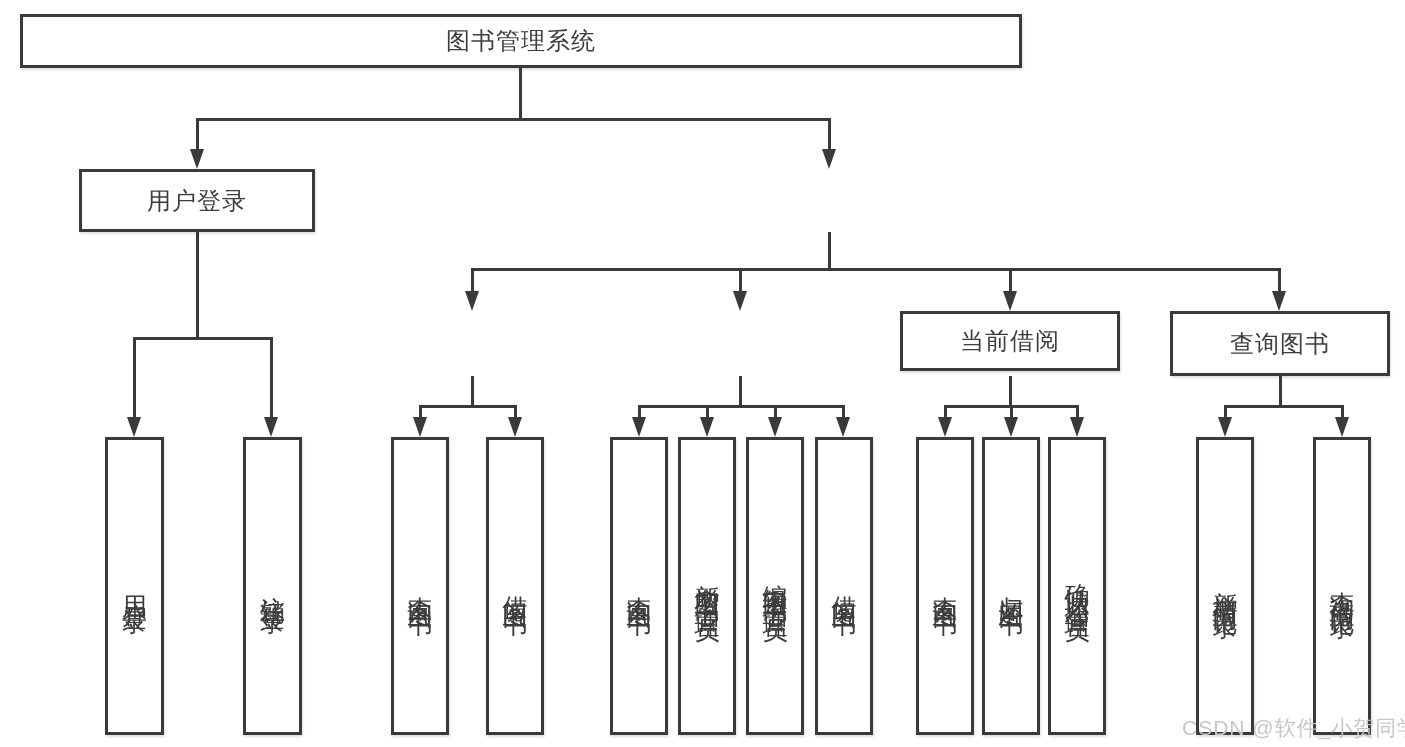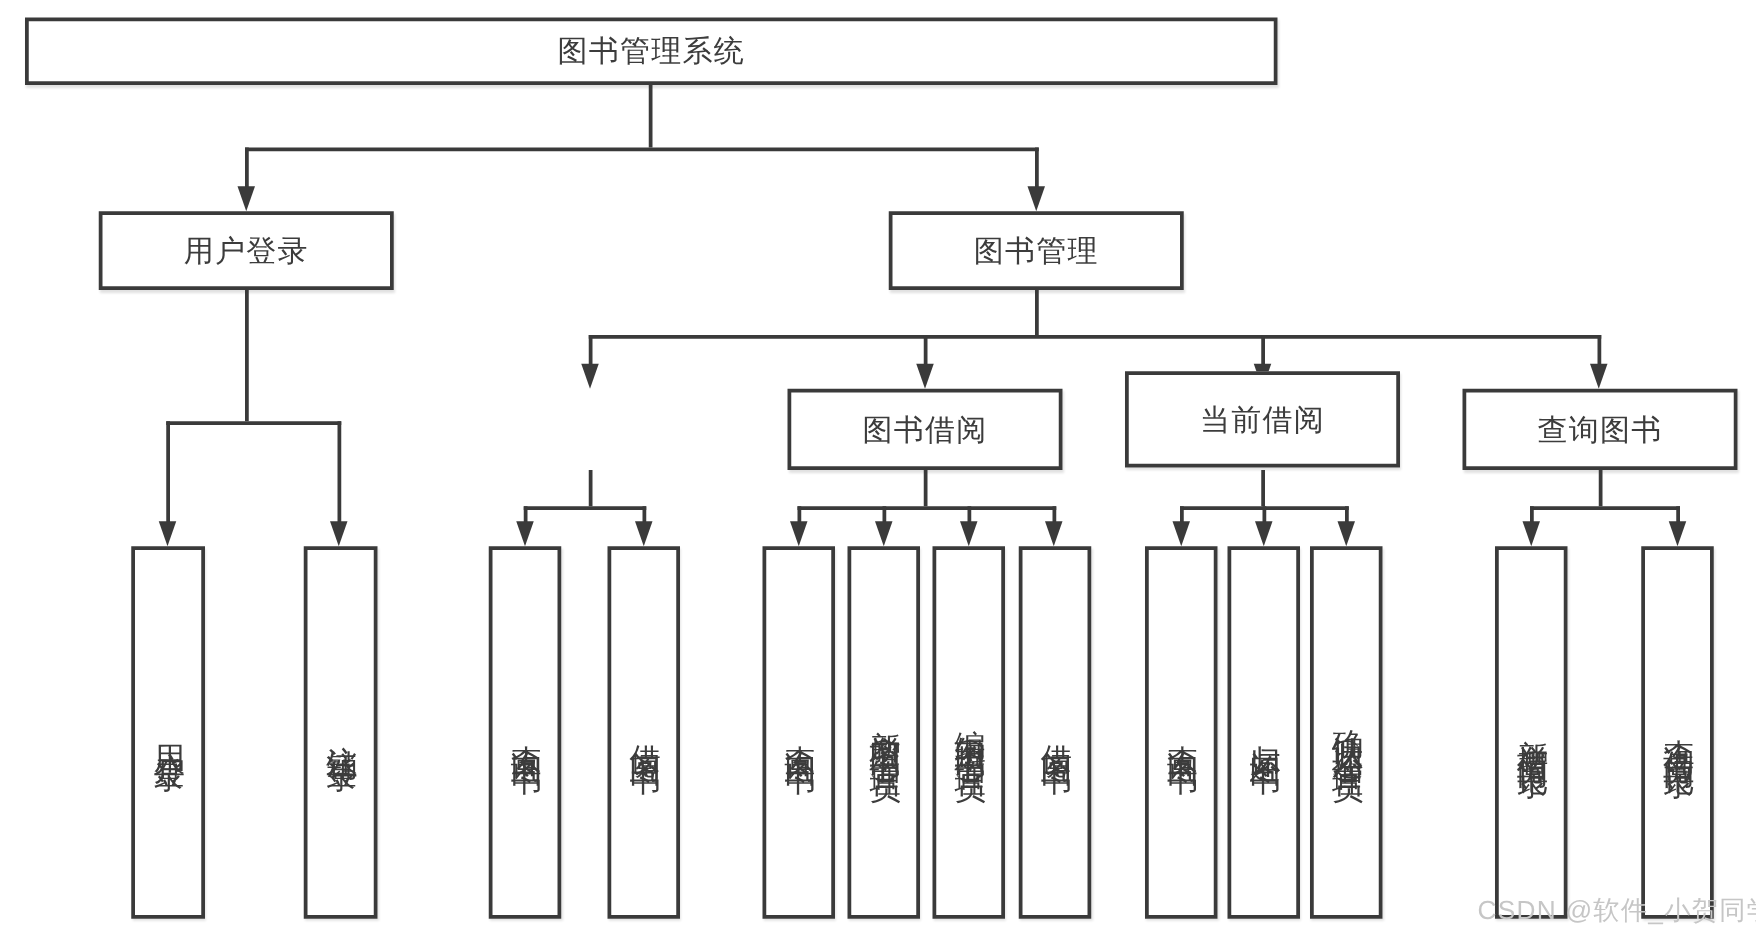--- a/index.html
+++ b/index.html
@@ -63,42 +63,40 @@
   <div class="node h-node" style="left:20px;top:14px;width:1002px;height:54px">图书管理系统</div>
 
   <i class="vl" style="left:519px;top:68px;height:50px"></i>
   <i class="hl" style="left:196px;top:118px;width:635px"></i>
   <i class="vl" style="left:196px;top:118px;height:33px"></i>
   <i class="arrow" style="left:190px;top:149px"></i>
   <i class="vl" style="left:828px;top:118px;height:33px"></i>
   <i class="arrow" style="left:822px;top:149px"></i>
 
   <div class="node h-node" style="left:79px;top:169px;width:236px;height:63px">用户登录</div>
-  <div class="node h-node" style="left:711px;top:169px;width:236px;height:63px">图书管理</div>
 
   <i class="vl" style="left:196px;top:232px;height:105px"></i>
   <i class="hl" style="left:133px;top:337px;width:140px"></i>
   <i class="vl" style="left:133px;top:337px;height:82px"></i>
   <i class="arrow" style="left:127px;top:417px"></i>
   <i class="vl" style="left:270px;top:337px;height:82px"></i>
   <i class="arrow" style="left:264px;top:417px"></i>
 
   <i class="vl" style="left:828px;top:232px;height:36px"></i>
   <i class="hl" style="left:471px;top:268px;width:810px"></i>
   <i class="vl" style="left:471px;top:268px;height:25px"></i>
   <i class="arrow" style="left:465px;top:291px"></i>
   <i class="vl" style="left:739px;top:268px;height:25px"></i>
   <i class="arrow" style="left:733px;top:291px"></i>
   <i class="vl" style="left:1009px;top:268px;height:25px"></i>
   <i class="arrow" style="left:1003px;top:291px"></i>
   <i class="vl" style="left:1278px;top:268px;height:25px"></i>
   <i class="arrow" style="left:1272px;top:291px"></i>
 
-  <div class="node h-node" style="left:630px;top:311px;width:220px;height:65px">图书借阅</div>
-  <div class="node h-node" style="left:900px;top:297px;width:220px;height:77px">当前借阅</div>
+  <div class="node h-node" style="left:900px;top:311px;width:220px;height:60px">当前借阅</div>
   <div class="node h-node" style="left:1170px;top:311px;width:220px;height:65px">查询图书</div>
 
   <i class="vl" style="left:471px;top:376px;height:29px"></i>
   <i class="hl" style="left:419px;top:405px;width:98px"></i>
   <i class="vl" style="left:419px;top:405px;height:14px"></i>
   <i class="arrow" style="left:413px;top:417px"></i>
   <i class="vl" style="left:514px;top:405px;height:14px"></i>
   <i class="arrow" style="left:508px;top:417px"></i>
 
   <i class="vl" style="left:739px;top:376px;height:29px"></i>

